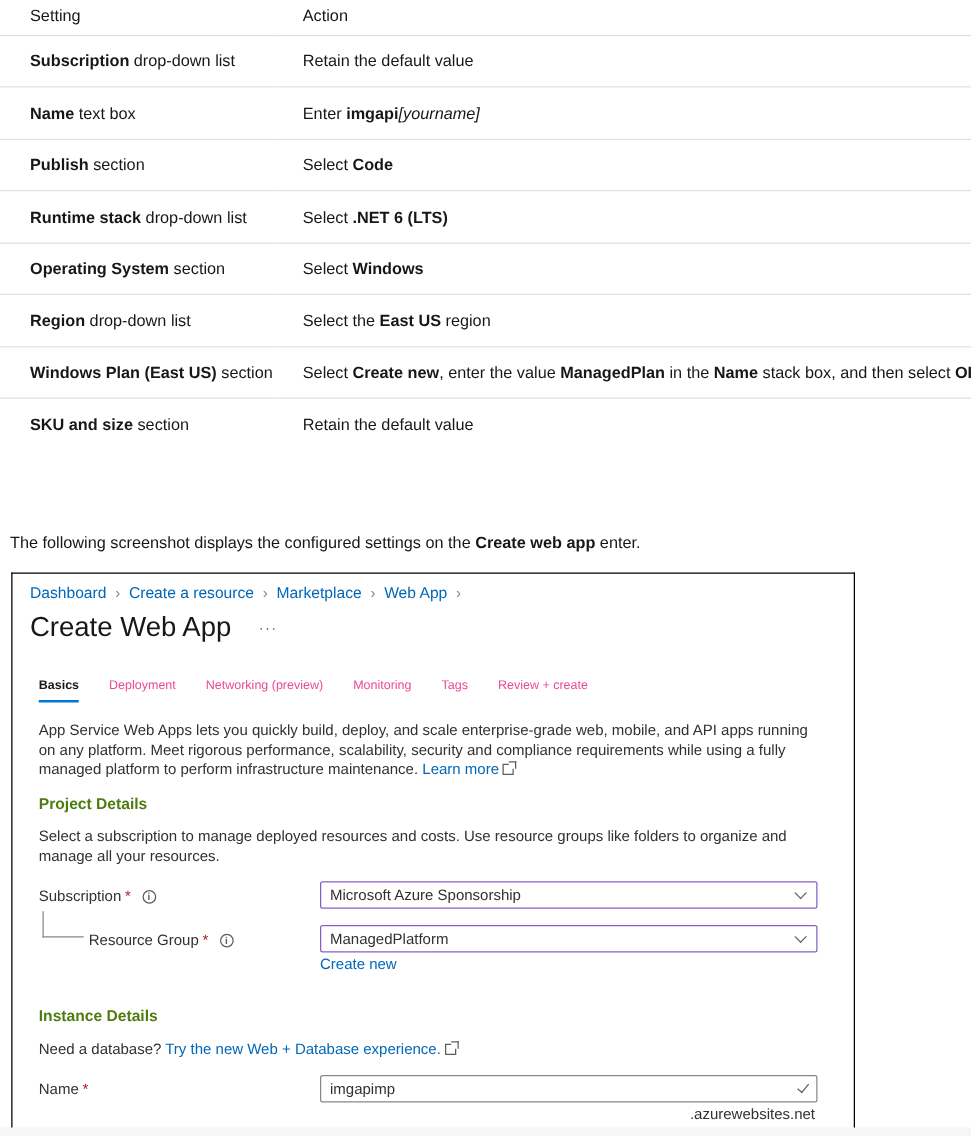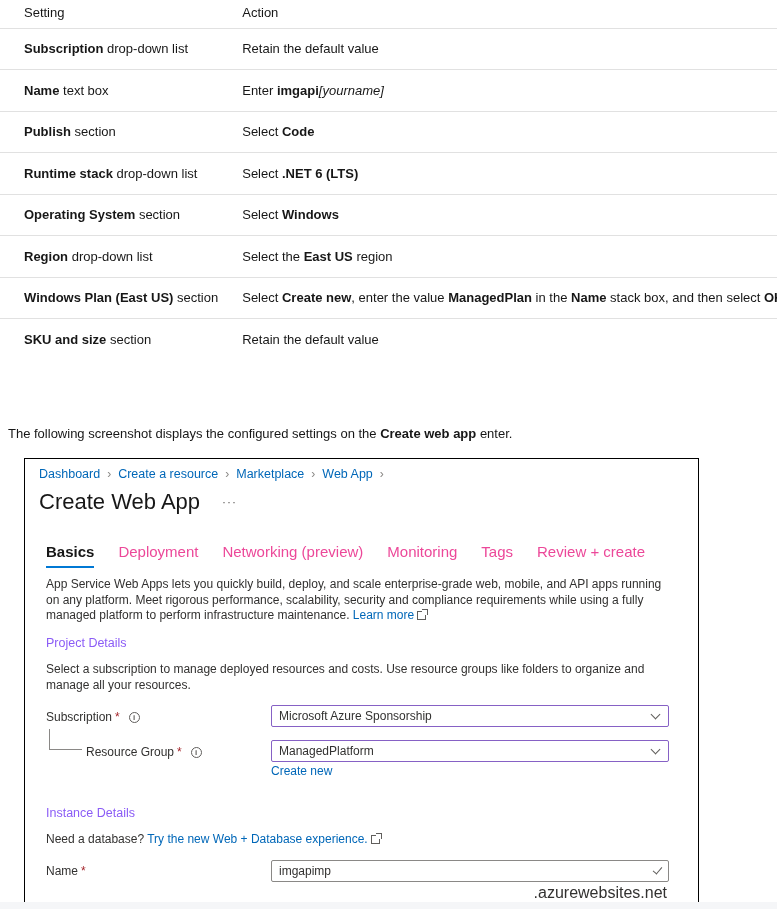--- a/index.html
+++ b/index.html
@@ -18,40 +18,40 @@
   .settings-table b { font-weight: bold; }
   .settings-table i { font-style: italic; }
 
   
   .intro { position: absolute; left: 8px; top: 426px; font-size: 13px; color: #171717; }
   .intro b { font-weight: bold; }
 
   
   .frame {
     position: absolute; left: 9px; top: 458px; width: 675px; height: 451px;
-    border: 1px solid #000; border-bottom: none; background: #fff; overflow: hidden; margin-left: 15px;
+    border: 1px solid #000; border-bottom: none; background: #fff; overflow: hidden;
   }
   .breadcrumb { position: absolute; left: 14px; top: 8px; font-size: 12.5px; display: flex; align-items: center; }
   .breadcrumb a { color: #0067b8; text-decoration: none; }
   .breadcrumb .sep { color: #8a8886; margin: 0 7px; font-size: 12px; }
 
   .page-title { position: absolute; left: 14px; top: 30px; font-size: 22px; color: #171717; font-weight: normal; }
   .more-icon { position: absolute; left: 197px; top: 36px; font-size: 12px; color: #605e5c; letter-spacing: 1px; }
 
-  .tabs { position: absolute; left: 21px; top: 84px; display: flex; font-size: 15px; }
+  .tabs { position: absolute; left: 21px; top: 84px; display: flex; font-size: 10px; }
   .tab { margin-right: 24px; color: #ec4899; position: relative; padding-bottom: 8px; cursor: pointer; }
   .tab.active { font-weight: bold; color: #171717; }
   .tab.active::after { content: ""; position: absolute; left: 0; right: 0; bottom: 0; height: 2px; background: #0078d4; }
 
   .desc { position: absolute; left: 21px; top: 118px; width: 630px; font-size: 12px; line-height: 15.5px; color: #323130; }
   .link { color: #0067b8; text-decoration: none; cursor: pointer; }
   .ext-icon { display: inline-block; width: 9px; height: 9px; border: 1px solid #605e5c; margin-left: 3px; position: relative; vertical-align: -1px; }
   .ext-icon::after { content: ""; position: absolute; right: -3px; top: -3px; width: 5px; height: 5px; border-top: 1px solid #605e5c; border-right: 1px solid #605e5c; background: #fff; }
 
-  .section-title { position: absolute; left: 21px; font-size: 12.5px; font-weight: normal; color: #8b5cf6; }
+  .section-title { position: absolute; left: 21px; font-size: 12.5px; font-weight: bold; color: #4d7c0f; }
   .section-desc { position: absolute; left: 21px; width: 630px; font-size: 12px; line-height: 15.5px; color: #323130; }
 
   .field-label { position: absolute; font-size: 12px; color: #323130; display: flex; align-items: center; }
   .req { color: #a4262c; margin-left: 3px; }
   .info-icon {
     display: inline-block; width: 11px; height: 11px; border: 1px solid #605e5c; border-radius: 50%;
     font-size: 8px; line-height: 9px; text-align: center; color: #605e5c; margin-left: 9px; font-weight: bold;
   }
   .tree-line { position: absolute; left: 24px; top: 270px; width: 33px; height: 21px; border-left: 1px solid #8a8886; border-bottom: 1px solid #8a8886; }
 
@@ -59,21 +59,21 @@
     position: absolute; left: 246px; width: 398px; height: 22px; border: 1px solid #8661c5;
     border-radius: 2px; font-size: 12px; color: #323130; padding-left: 7px; line-height: 20px; cursor: pointer;
   }
   .chevron { position: absolute; right: 9px; top: 5px; width: 7px; height: 7px; border-right: 1px solid #605e5c; border-bottom: 1px solid #605e5c; transform: rotate(45deg); }
 
   .textbox {
     position: absolute; left: 246px; width: 398px; height: 22px; border: 1px solid #8a8886;
     border-radius: 2px; font-size: 12px; color: #323130; padding-left: 7px; line-height: 20px;
   }
   .check-icon { position: absolute; right: 8px; top: 4px; width: 5px; height: 9px; border-right: 1px solid #605e5c; border-bottom: 1px solid #605e5c; transform: rotate(40deg); }
-  .suffix { position: absolute; right: 31px; font-size: 16px; color: #323130; }
+  .suffix { position: absolute; right: 31px; font-size: 12px; color: #323130; }
 
   .bottom-strip { position: absolute; left: 0; top: 902px; width: 777px; height: 7px; background: #f5f6f8; }
 </style>
 </head>
 <body>
 
 <table class="settings-table">
   <thead>
     <tr>
       <th class="col1">Setting</th>

